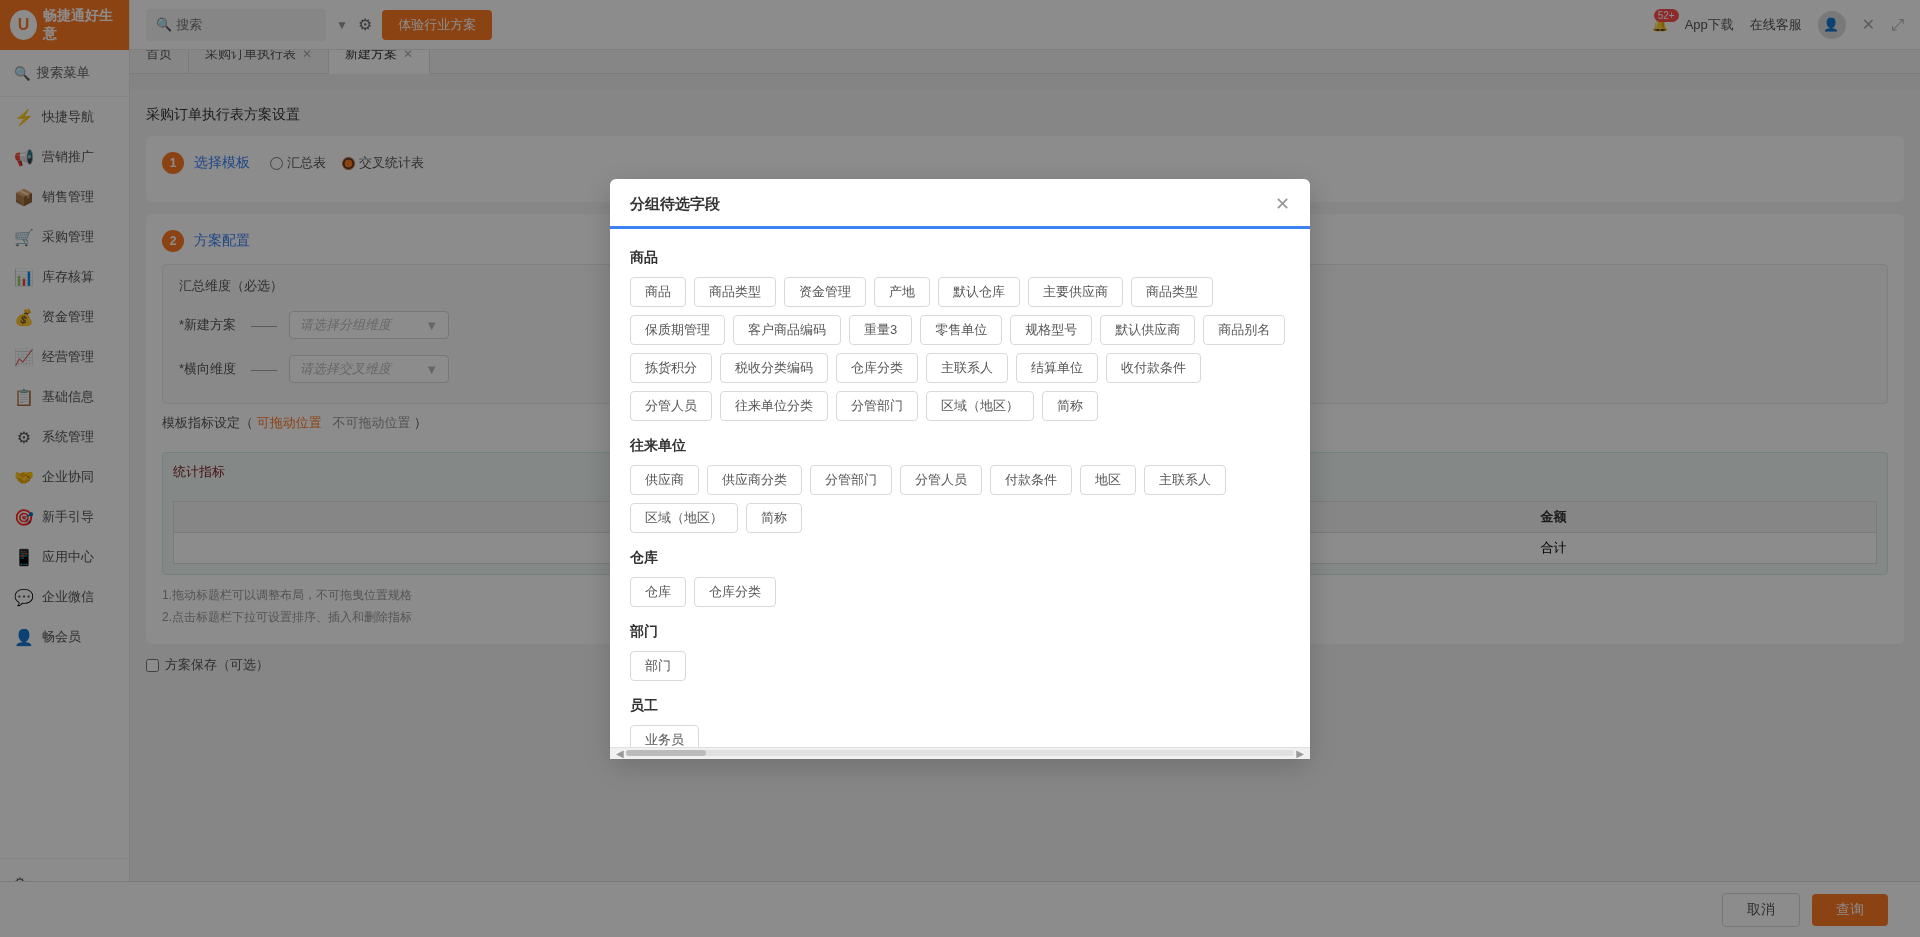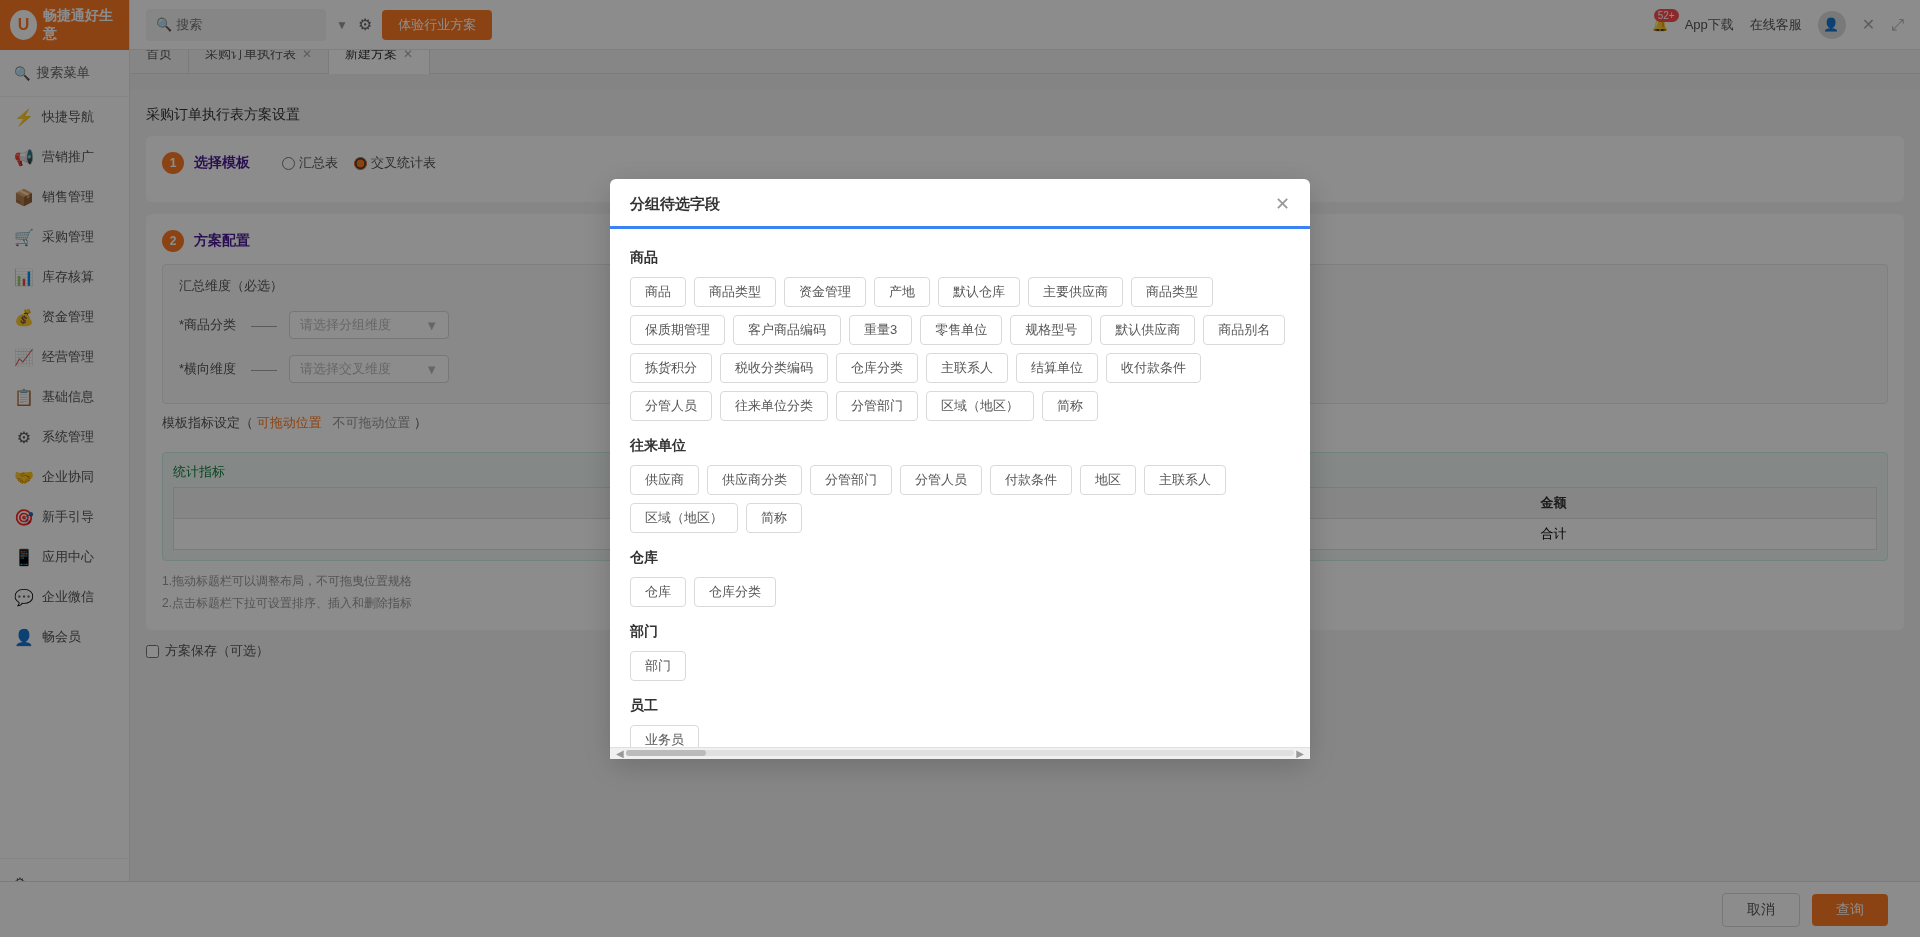--- a/index.html
+++ b/index.html
@@ -51,36 +51,36 @@
 
     
     .main-content {
       position: fixed; left: 130px; top: 90px; right: 0; bottom: 0; overflow: auto; background: #f5f5f5; padding: 16px;
     }
     .page-title { font-size: 14px; color: #333; margin-bottom: 12px; font-weight: 500; }
 
     .config-section { background: #fff; border-radius: 6px; padding: 16px; margin-bottom: 12px; }
     .section-header { display: flex; align-items: center; margin-bottom: 12px; }
     .section-num { width: 22px; height: 22px; background: #ff7a24; color: #fff; border-radius: 50%; display: flex; align-items: center; justify-content: center; font-size: 12px; font-weight: bold; margin-right: 10px; flex-shrink: 0; }
-    .section-title { font-size: 14px; font-weight: 700; color: #4c1d95; margin-right: 32px; }
+    .section-title { font-size: 14px; font-weight: 400; color: #3b82f6; margin-right: 20px; }
     .radio-group { display: flex; align-items: center; gap: 16px; }
     .radio-item { display: flex; align-items: center; gap: 4px; cursor: pointer; color: #555; }
     .radio-item input { accent-color: #ff7a24; }
 
     .inner-box { background: #f9f9f9; border: 1px solid #e8e8e8; border-radius: 4px; padding: 12px 16px; margin-bottom: 10px; }
     .inner-label { color: #555; font-size: 13px; margin-bottom: 8px; }
     .dim-row { display: flex; align-items: center; gap: 12px; padding: 8px 0; }
     .dim-label { color: #555; min-width: 60px; }
     .dim-arrow { color: #999; }
     .indicator-section { background: #f0f9f6; border: 1px solid #d0ede8; border-radius: 4px; padding: 10px; margin-bottom: 10px; }
-    .indicator-title { color: #15803d; font-size: 13px; margin-bottom: 6px; }
+    .indicator-title { color: #7f1d1d; font-size: 13px; margin-bottom: 20px; }
     .indicator-table { width: 100%; border-collapse: collapse; }
     .indicator-table th, .indicator-table td { border: 1px solid #e0e0e0; padding: 6px 10px; font-size: 13px; text-align: center; background: #fff; }
     .indicator-table th { background: #f5f5f5; color: #333; }
-    .select-dropdown { border: 1px solid #d9d9d9; border-radius: 4px; padding: 4px 10px; color: #555; cursor: pointer; display: flex; align-items: center; gap: 6px; background: #fff; font-size: 13px; }
+    .select-dropdown { border: 1px solid #d9d9d9; border-radius: 4px; padding: 4px 10px; color: #555; cursor: pointer; display: flex; align-items: center; gap: 6px; background: #fff; font-size: 13px; font-style: italic; }
 
     .tip-text { font-size: 12px; color: #999; line-height: 1.8; }
 
     .save-option { display: flex; align-items: center; gap: 6px; font-size: 13px; color: #555; }
 
     
     .bottom-bar {
       position: fixed; left: 0; bottom: 0; right: 0; height: 56px; background: #fff; border-top: 1px solid #e0e0e0; display: flex; align-items: center; justify-content: flex-end; padding: 0 32px; gap: 12px; z-index: 100;
     }
     .btn-cancel { background: #fff; border: 1px solid #d9d9d9; color: #555; padding: 7px 24px; border-radius: 4px; cursor: pointer; font-size: 14px; }
@@ -265,21 +265,21 @@
   </div>
 
   <div class="config-section">
     <div class="section-header">
       <div class="section-num">2</div>
       <span class="section-title">方案配置</span>
     </div>
     <div class="inner-box">
       <div class="inner-label">汇总维度（必选）</div>
       <div class="dim-row">
-        <span class="dim-label">*商品分类</span>
+        <span class="dim-label">*新建方案</span>
         <span class="dim-arrow">——</span>
         <div class="select-dropdown" style="min-width:160px;">
           <span style="color:#bbb;">请选择分组维度</span>
           <span style="color:#bbb;margin-left:auto;">▼</span>
         </div>
       </div>
       <div class="dim-row">
         <span class="dim-label">*横向维度</span>
         <span class="dim-arrow">——</span>
         <div class="select-dropdown" style="min-width:160px;">

